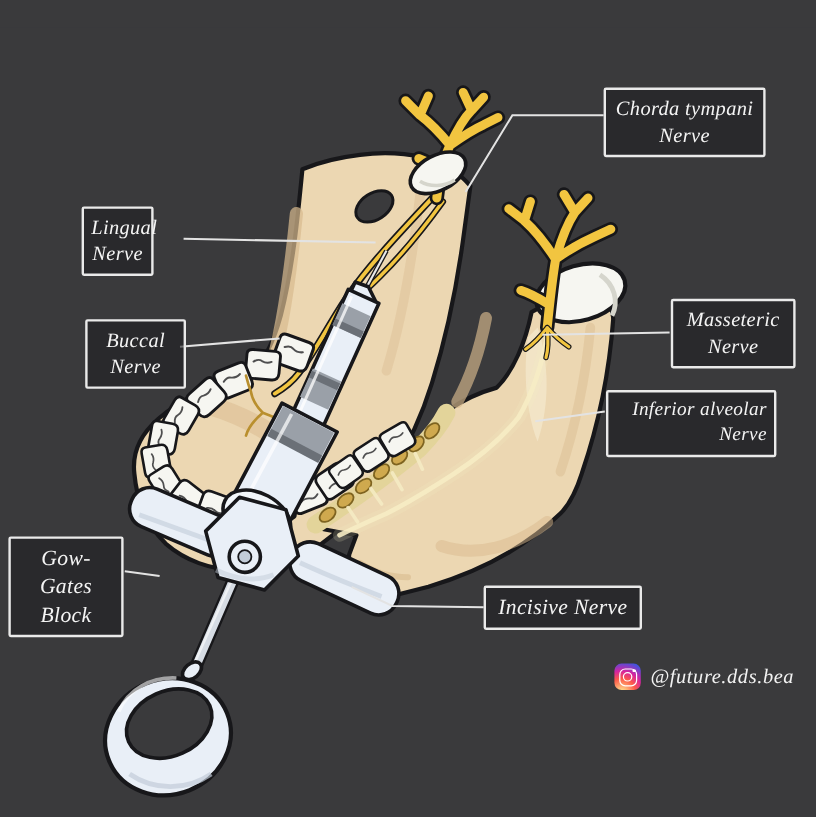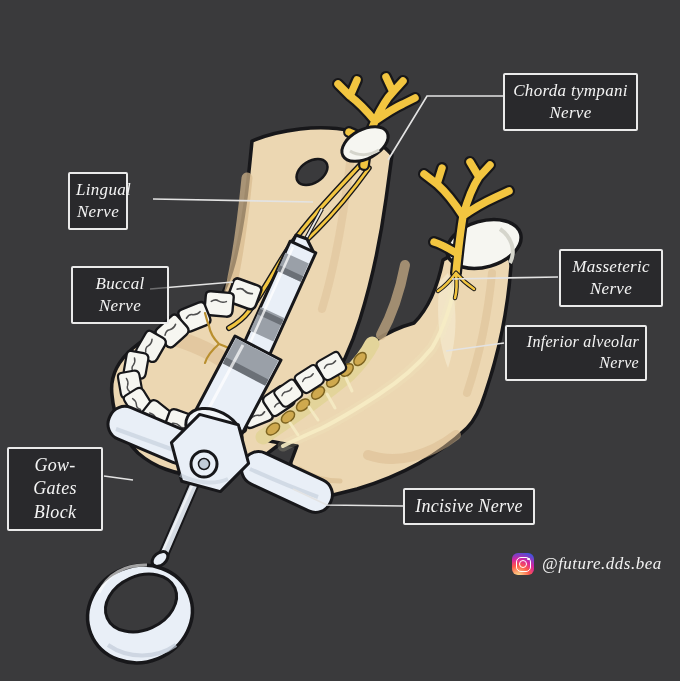--- a/index.html
+++ b/index.html
@@ -21,21 +21,21 @@
   .syr{fill:var(--syringe);stroke:var(--outline);stroke-width:3;stroke-linejoin:round;}
   .leader{fill:none;stroke:var(--line);stroke-width:1.7;}
 
   
   .label{position:absolute;box-sizing:border-box;border:2px solid #eaeaea;border-radius:2px;
          background:rgba(30,30,33,.6);color:var(--text);text-align:center;
          padding:5px 6px;font-style:italic;font-size:17px;line-height:1.3;
          letter-spacing:.3px;white-space:pre-line;}
   .lb-chorda{left:503px;top:50px;width:135px;}
   .lb-lingual{left:68px;top:149px;width:60px;}
-  .lb-buccal{left:71px;top:243px;width:98px;}
+  .lb-buccal{left:71px;top:243px;width:84px;}
   .lb-masseteric{left:559px;top:226px;width:104px;text-align:center;}
   .lb-inferior{left:505px;top:302px;width:142px;font-size:16px;text-align:right;}
   .lb-incisive{left:403px;top:465px;width:132px;font-size:18px;}
   .lb-gow{left:7px;top:424px;width:96px;font-size:18px;}
 
   
   .watermark{position:absolute;left:512px;top:530px;display:flex;align-items:center;gap:8px;}
   .ig{width:22px;height:22px;border-radius:6px;position:relative;flex:0 0 auto;
       background:radial-gradient(circle at 28% 110%, var(--ig1) 0%, var(--ig2) 40%, var(--ig3) 62%, var(--ig4) 95%);}
   .ig::before{content:'';position:absolute;inset:3.5px;border:1.7px solid #fff;border-radius:5px;}

